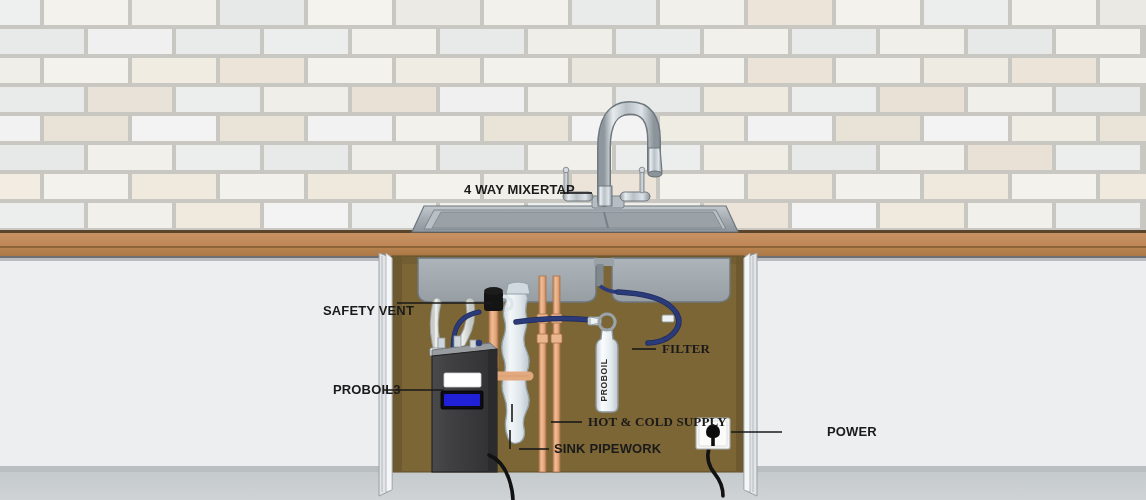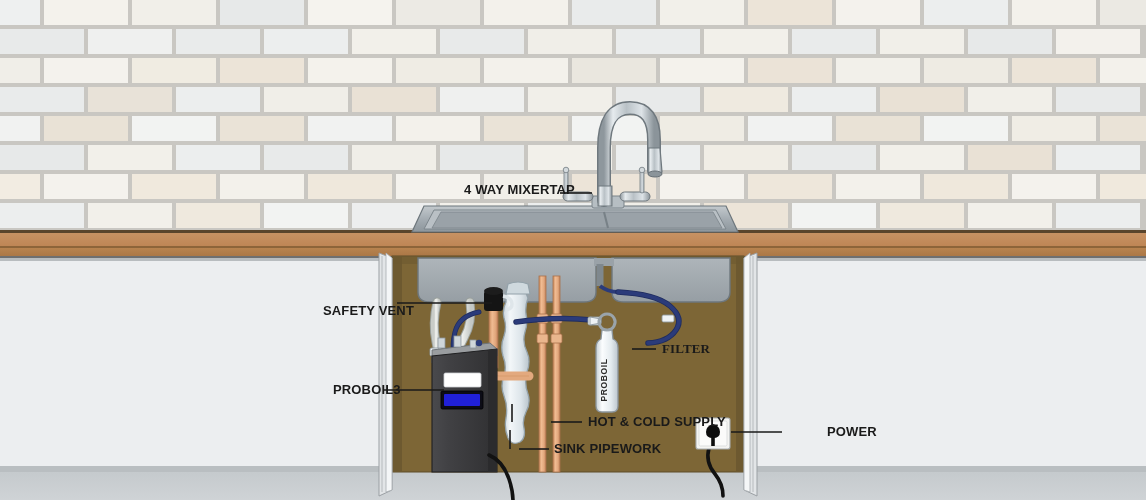--- a/index.html
+++ b/index.html
@@ -382,17 +382,17 @@
       <line x1="731" y1="432" x2="782" y2="432"></line>
       <line x1="512" y1="422" x2="512" y2="404"></line>
       <line x1="510" y1="449" x2="510" y2="430"></line>
     </g>
   </svg>
 
   <div class="lbl" style="left:464px;top:183px;">4 WAY MIXERTAP</div>
   <div class="lbl" style="left:323px;top:304px;">SAFETY VENT</div>
   <div class="lbl" style="left:325px;top:383px;padding-left:8px;">PROBOIL3</div>
   <div class="lbl" style="left:662px;top:342px;font-family:Liberation Serif, serif;">FILTER</div>
-  <div class="lbl" style="left:588px;top:415px;">HOT &amp; COLD SUPPLY</div>
+  <div class="lbl" style="left:588px;top:415px;font-family:Liberation Serif, serif;">HOT &amp; COLD SUPPLY</div>
   <div class="lbl" style="left:554px;top:442px;text-align:right;">SINK PIPEWORK</div>
   <div class="lbl" style="left:788px;top:425px;margin-left:39px;">POWER</div>
 
 </div>
 
 </body></html>

